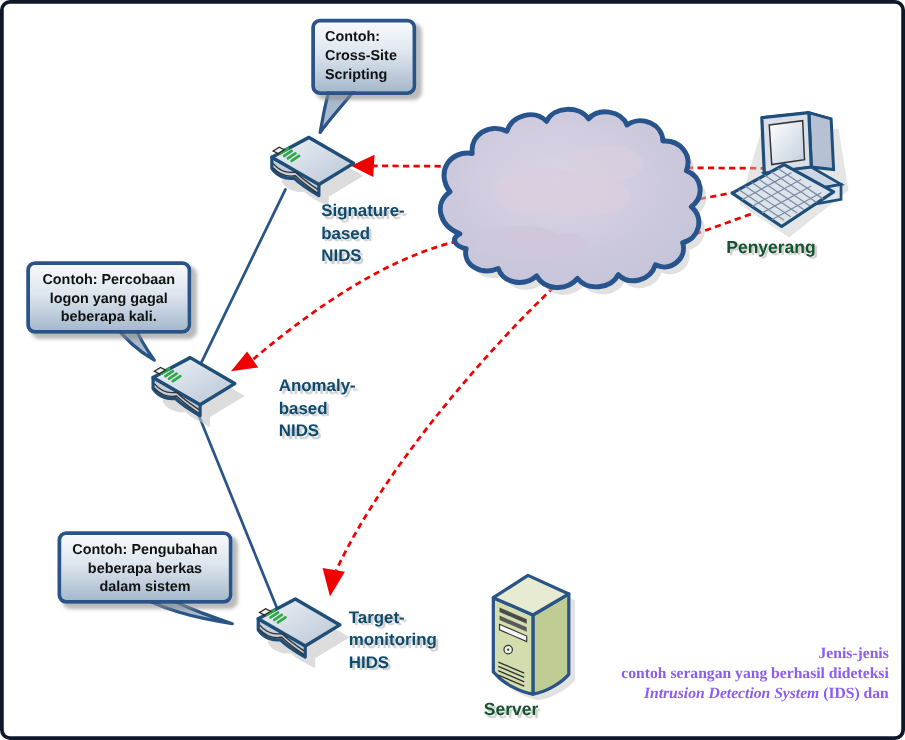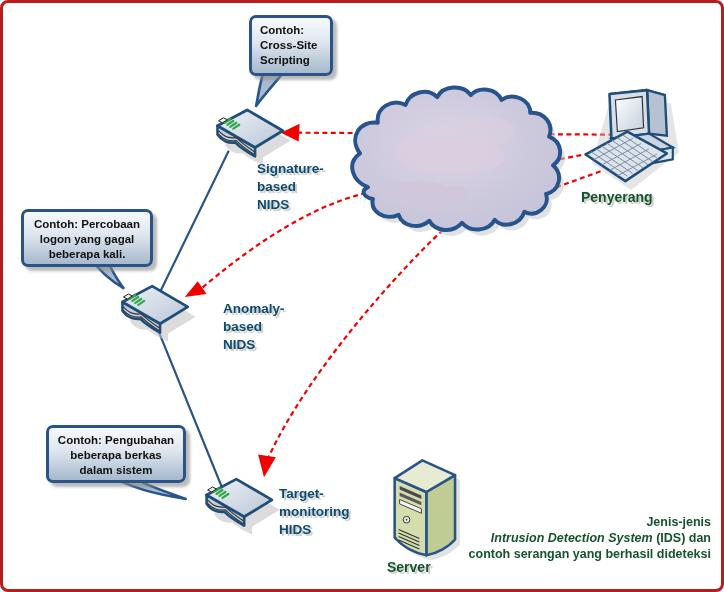--- a/index.html
+++ b/index.html
@@ -1,18 +1,18 @@
 <!DOCTYPE html>
 <html><head>
 <meta charset="utf-8">
 <style>
   html,body{margin:0;padding:0;background:#ffffff;font-family:"Liberation Sans",sans-serif;}
   .frame{
     position:relative;width:724px;height:592px;box-sizing:border-box;
-    border:3px solid #b91c1c;border-radius:8px;background:#ffffff;overflow:hidden;
+    border:3px solid #0f172a;border-radius:8px;background:#ffffff;overflow:hidden;
   }
   .layer{position:absolute;left:0;top:0;width:718px;height:586px;}
   
   .callout{
     position:absolute;box-sizing:border-box;
     border:3px solid #2A5487;border-radius:7px;
     background:linear-gradient(180deg,#f7fafc 0%,#dde5ee 45%,#a6b9cd 100%);
     box-shadow:4px 4px 3px rgba(140,140,140,0.6);
     font-size:11.5px;font-weight:bold;color:#111;line-height:15px;
     padding:5px 8px 4px 8px;
@@ -24,21 +24,21 @@
     position:absolute;font-size:13.5px;font-weight:bold;color:#0c4a6e;line-height:18px;
     text-shadow:2px 2px 1px #c9c9c9;white-space:nowrap;
   }
   .nodelabel .ln{display:block;}
   .biglabel{
     position:absolute;font-size:14px;font-weight:bold;color:#14532d;
     text-shadow:2px 2px 1px #c9c9c9;text-align:left;
   }
   .caption{
     position:absolute;right:10px;top:511px;width:270px;text-align:right;
-    font-size:12.5px;font-weight:bold;color:#14532d;line-height:16px;
+    font-size:12.5px;font-weight:bold;color:#8b5cf6;line-height:16px;font-family:Liberation Serif, serif;
   }
   .caption .it{font-style:italic;}
 </style>
 </head>
 <body>
 
 <div class="frame">
 
   <svg class="layer" viewBox="0 0 724 592" width="724" height="592" aria-hidden="true">
     <defs>
@@ -174,17 +174,17 @@
     <span class="ln">monitoring</span>
     <span class="ln">HIDS</span>
   </div>
 
   <div class="biglabel" style="left:578px;top:186px;width:116px;">Penyerang</div>
 
   <div class="biglabel" style="left:384px;top:556px;width:90px;">Server</div>
 
   <div class="caption">
     <span class="ln" style="display:block;">Jenis-jenis</span>
+    <span class="ln" style="display:block;">contoh serangan yang berhasil dideteksi</span>
     <span class="ln" style="display:block;"><span class="it">Intrusion Detection System</span><span> (IDS) dan</span></span>
-    <span class="ln" style="display:block;">contoh serangan yang berhasil dideteksi</span>
   </div>
 
 </div>
 
 </body></html>

